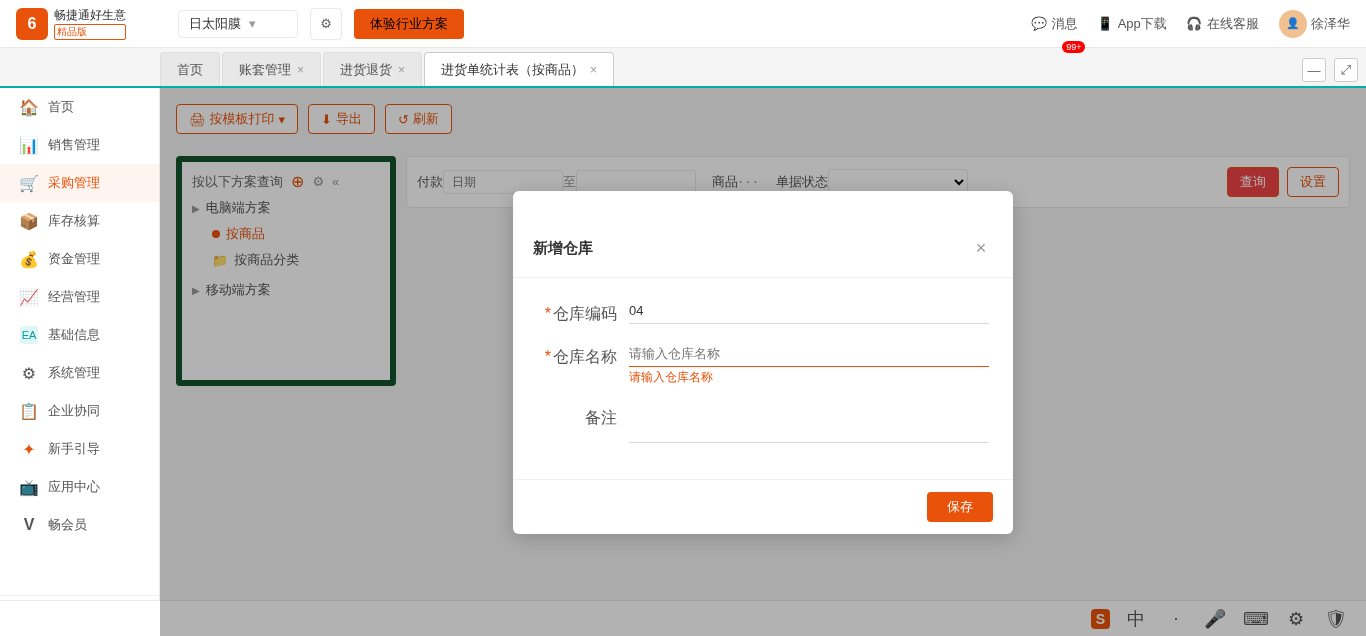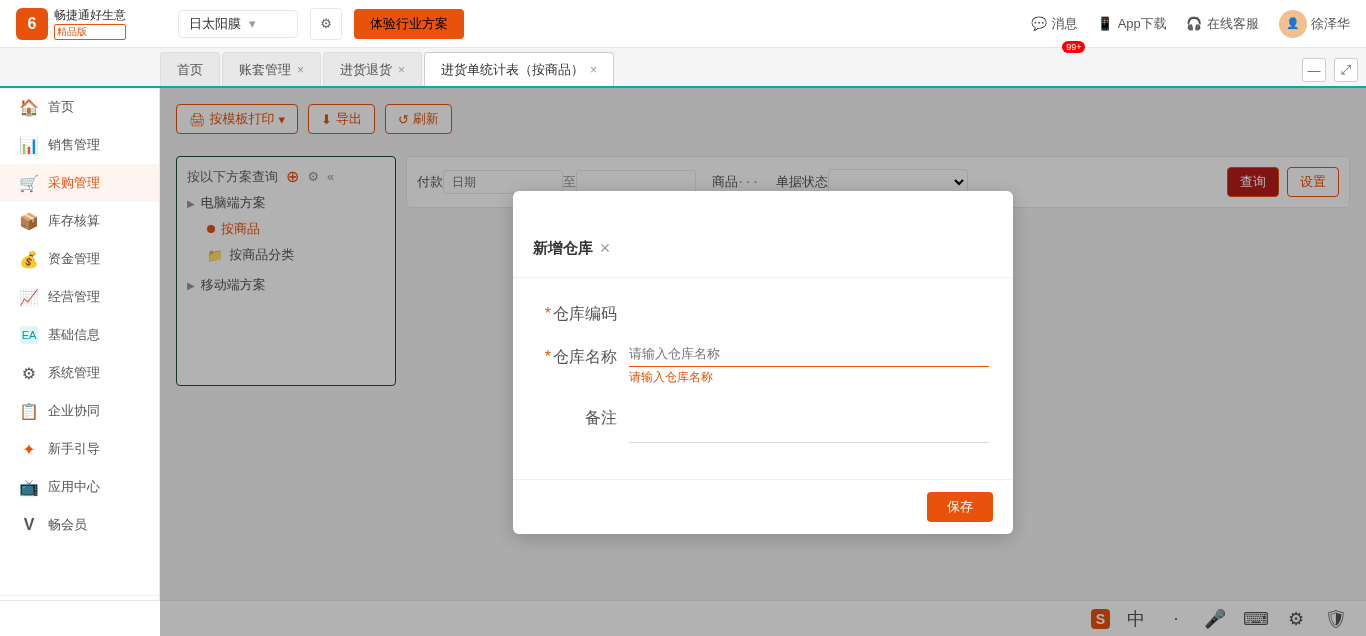--- a/index.html
+++ b/index.html
@@ -212,26 +212,26 @@
       gap: 4px;
       padding: 5px 12px;
       border: 1px solid #e8520a;
       border-radius: 4px;
       cursor: pointer;
       color: #e8520a;
       background: #fff;
       font-size: 13px;
     }
     .toolbar-btn.primary {
-      background: #b91c1c;
+      background: #ef4444;
       color: white;
     }
     .filter-panel {
       background: #fff;
-      border: 1px solid #14532d;
+      border: 6px solid #14532d;
       border-radius: 4px;
       padding: 10px;
       margin-bottom: 10px;
     }
     .filter-header {
       display: flex;
       align-items: center;
       gap: 8px;
       margin-bottom: 8px;
       color: #666;
@@ -325,20 +325,21 @@
       background: #fff;
       border-radius: 6px;
       box-shadow: 0 4px 20px rgba(0,0,0,0.2);
       width: 500px;
       padding: 0;
       position: relative;
     }
     .modal-header {
       display: flex;
       align-items: center;
+      justify-content: space-between;
       padding: 16px 20px;
       border-bottom: 1px solid #f0f0f0;
       margin-top: 30px;
     }
     .modal-title {
       font-size: 15px;
       font-weight: bold;
       color: #333;
     }
     .modal-close {
@@ -718,20 +719,23 @@
         <div class="modal-header">
           <span class="modal-title">新增仓库</span>
           <span class="modal-close">×</span>
         </div>
         <div class="modal-body">
 
           <div class="form-row">
             <div class="form-label">
               <span class="required-star">*</span><span>仓库编码</span>
             </div>
+            <div class="form-input-wrapper">
+              <input class="form-input" type="text" value="04" style="">
+            </div>
           </div>
 
           <div class="form-row">
             <div class="form-label">
               <span class="required-star">*</span><span>仓库名称</span>
             </div>
             <div class="form-input-wrapper">
               <input class="form-input error-border" type="text" placeholder="请输入仓库名称" style="">
               <div class="error-msg">请输入仓库名称</div>
             </div>

